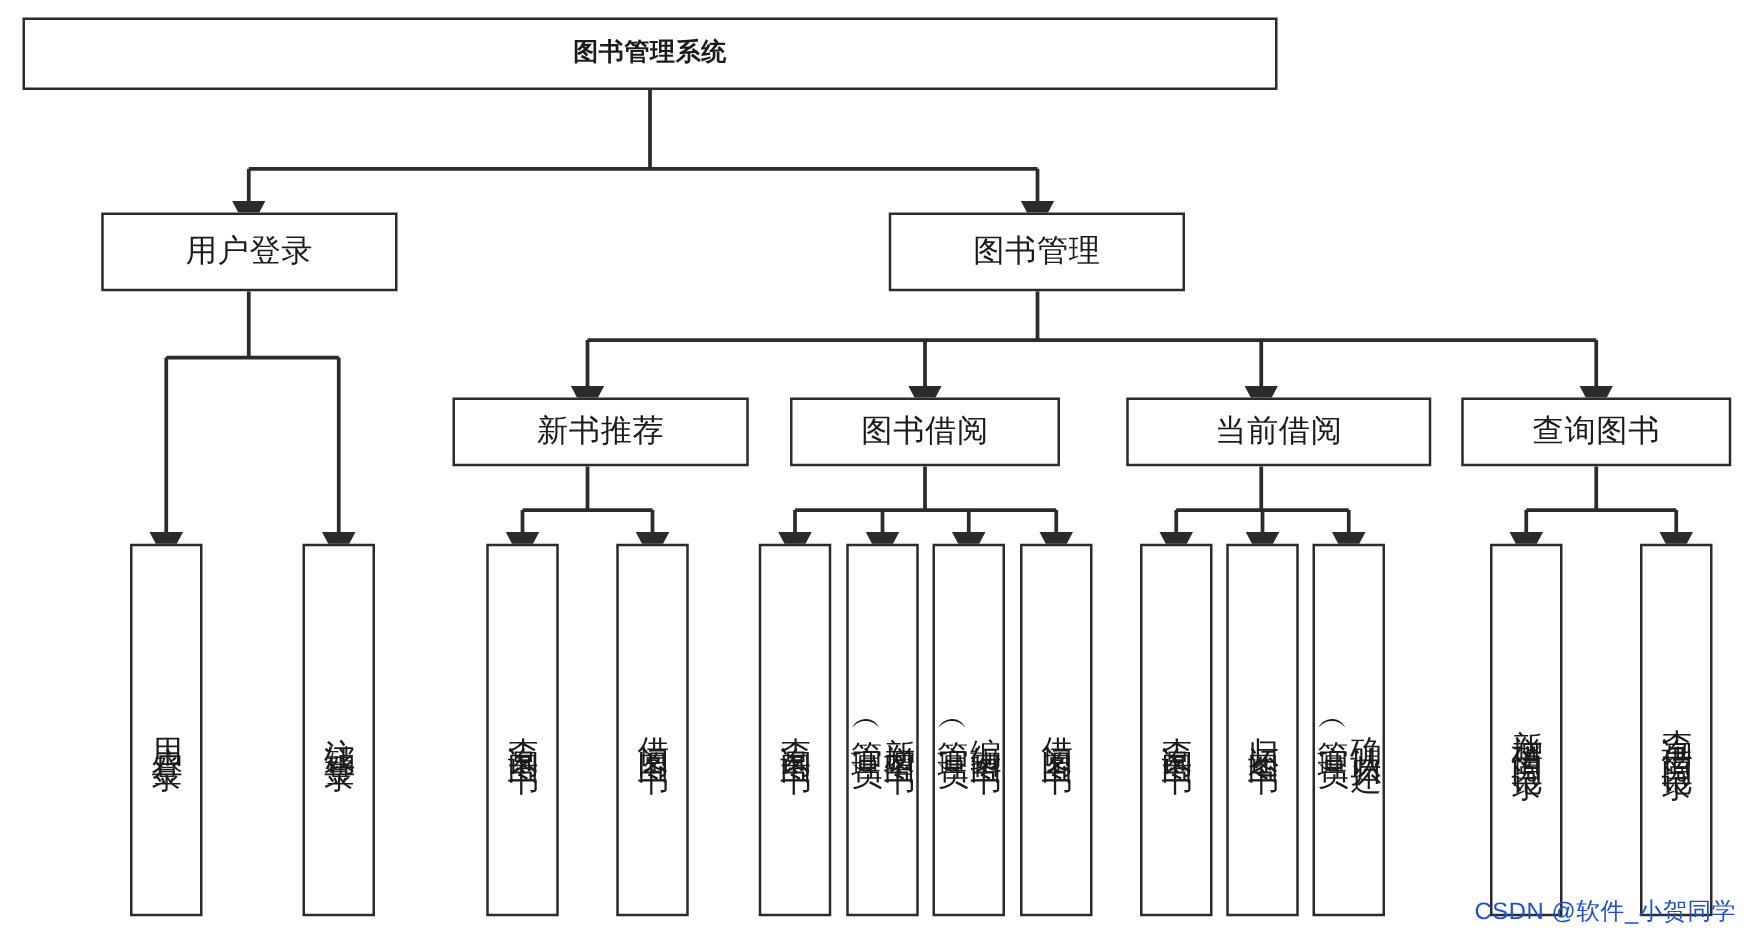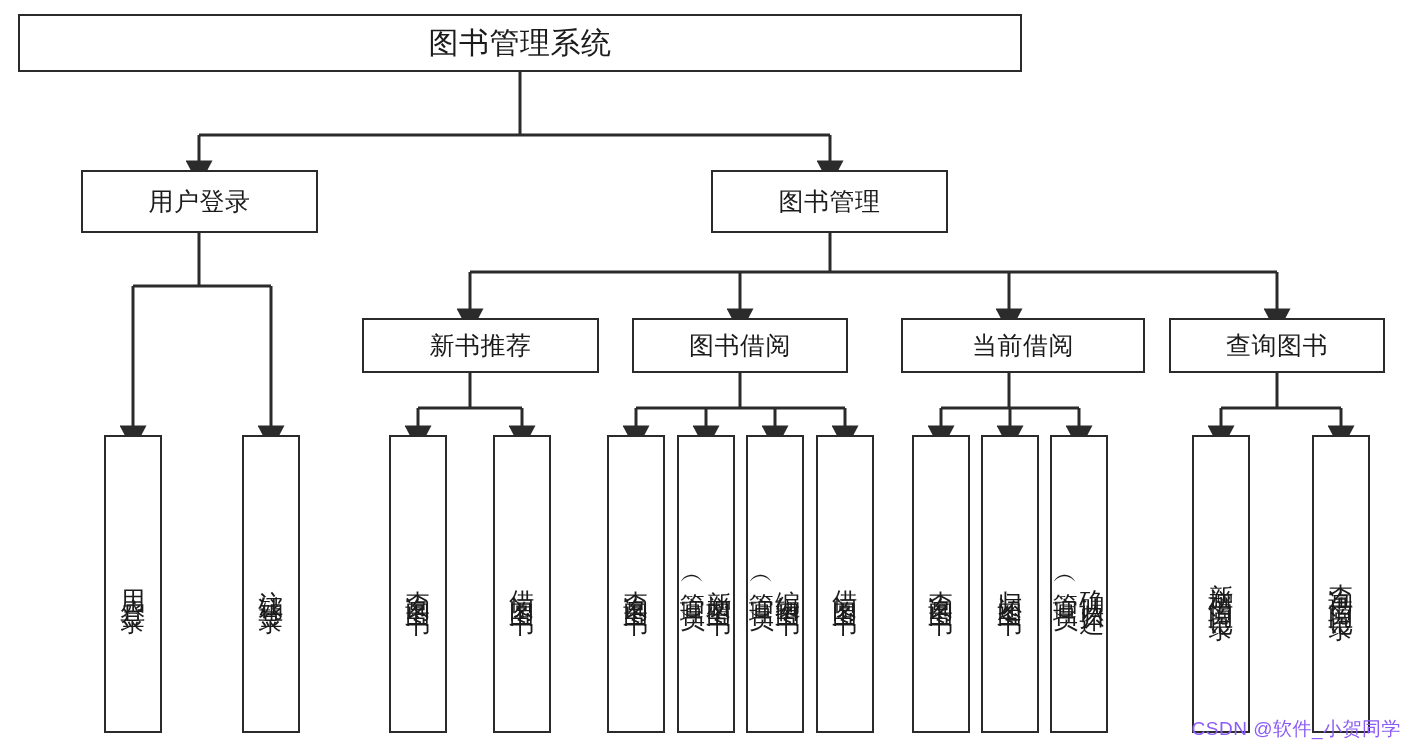--- a/index.html
+++ b/index.html
@@ -51,28 +51,29 @@
   }
   .vert .node-label {
     writing-mode: vertical-rl;
     text-orientation: upright;
     font-size: 25px;
     letter-spacing: 7px;
     text-align: center;
     line-height: 1.05;
   }
   #root-node .node-label {
-    font-size: 30px;
+    font-size: 20px;
+    font-weight: bold;
   }
   .watermark {
     position: absolute;
-    right: 4px;
+    right: 16px;
     bottom: 5px;
     font-size: 19px;
-    color: #8b5cf6;
+    color: #1d4ed8;
     letter-spacing: 0.5px;
     white-space: pre;
     font-family: "Liberation Sans", "DejaVu Sans", sans-serif;
     margin-left: 21px;
   }
 </style>
 </head>
 <body>
 
 <div id="canvas">

